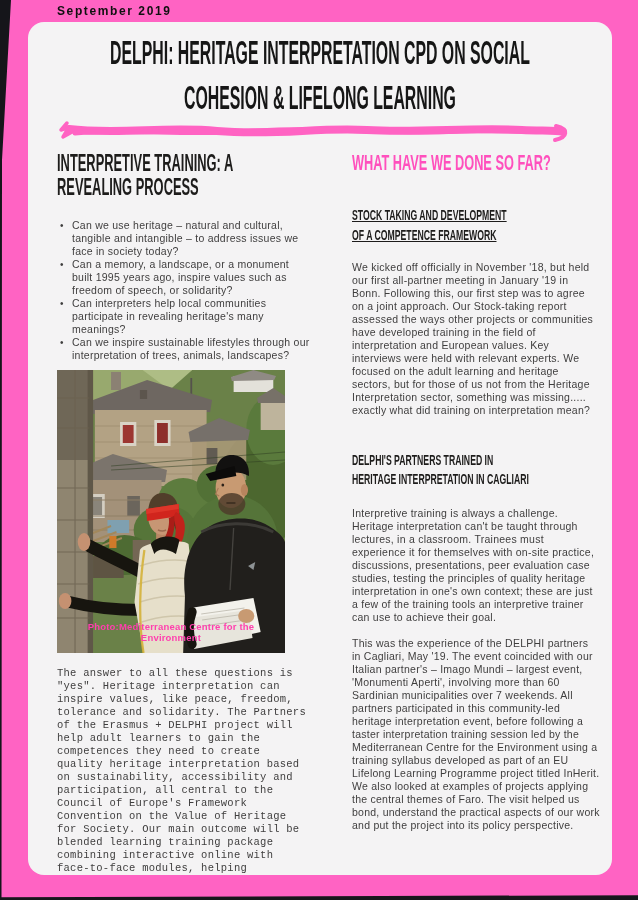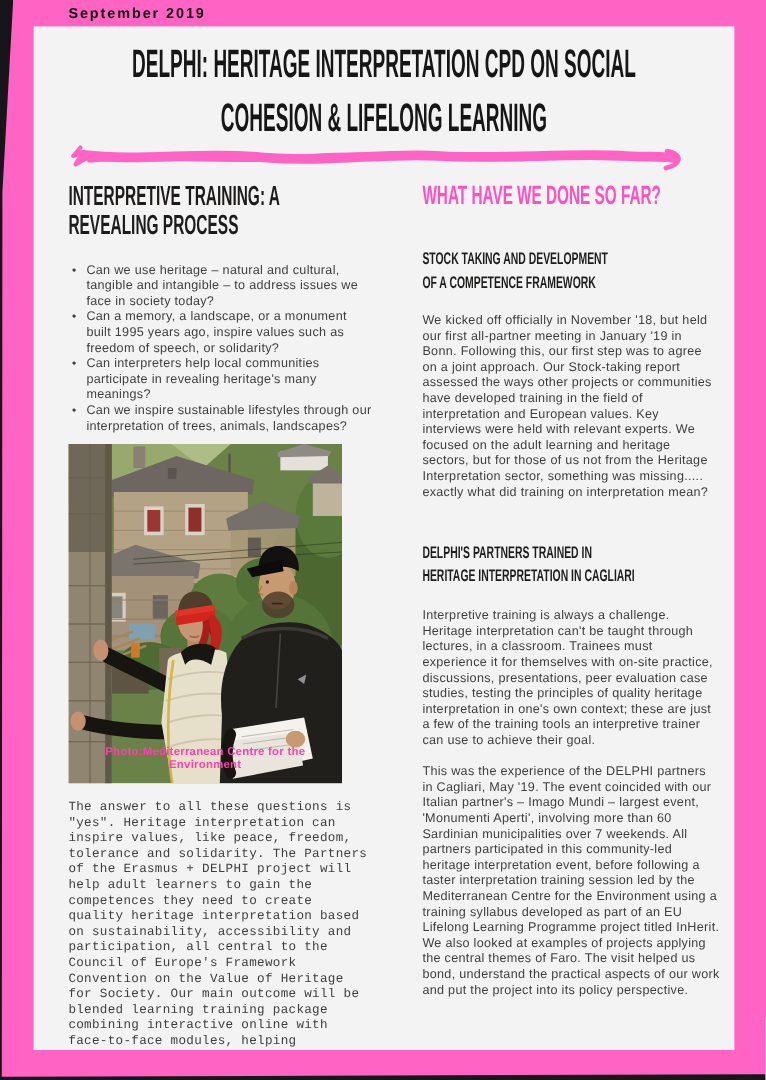--- a/index.html
+++ b/index.html
@@ -15,21 +15,21 @@
   .edge-bottom{
     position:absolute;left:0;bottom:0;width:100%;height:6px;background:#17171b;
     clip-path:polygon(0 55%,100% 20%,100% 100%,0 100%);
   }
   .date{
     position:absolute;left:57px;top:4px;
     font-size:12px;font-weight:700;letter-spacing:1.6px;color:#101010;
   }
   .sheet{
     position:absolute;left:28px;top:22px;width:584px;height:853px;
-    background:#f4f3f4;overflow:hidden;
+    background:#f4f3f4;overflow:hidden;border-radius:16px;
   }
   
   .cond{display:block;transform-origin:left top;}
   .k48{width:208.3%;transform:scaleX(0.48);text-align:center;white-space:pre-line;}
   .k56{width:178.6%;transform:scaleX(0.56);}
   .k58{width:172.4%;transform:scaleX(0.58);}
   .k62{width:161.3%;transform:scaleX(0.62);white-space:pre-line;}
 
   .main-title{
     position:absolute;top:8px;left:0;width:100%;
@@ -40,21 +40,21 @@
   .columns{
     position:absolute;left:29px;top:129px;width:543px;
     display:flex;gap:42px;
   }
   .col-left{width:253px;flex:0 0 253px;}
   .col-right{flex:1;min-width:0;}
 
   h2,h3{margin:0;font-weight:700;color:#1d1c1b;}
   .h2-black{font-size:23px;line-height:24px;}
   .h2-pink{font-size:22px;line-height:24px;color:#ff50bd;}
-  .h3-cond{font-size:14px;line-height:20px;}
+  .h3-cond{font-size:14px;line-height:20px;text-decoration:underline;}
   .h3-cond2{font-size:14px;line-height:19px;}
 
   .body-text{
     font-size:10.5px;line-height:13px;letter-spacing:0.25px;color:#3f3e3e;
     margin:0;
   }
   ul.questions{list-style:none;margin:20px 0 0 0;padding:0;}
   ul.questions li{
     position:relative;padding-left:15px;
     font-size:10.5px;line-height:13px;letter-spacing:0.25px;color:#3f3e3e;

